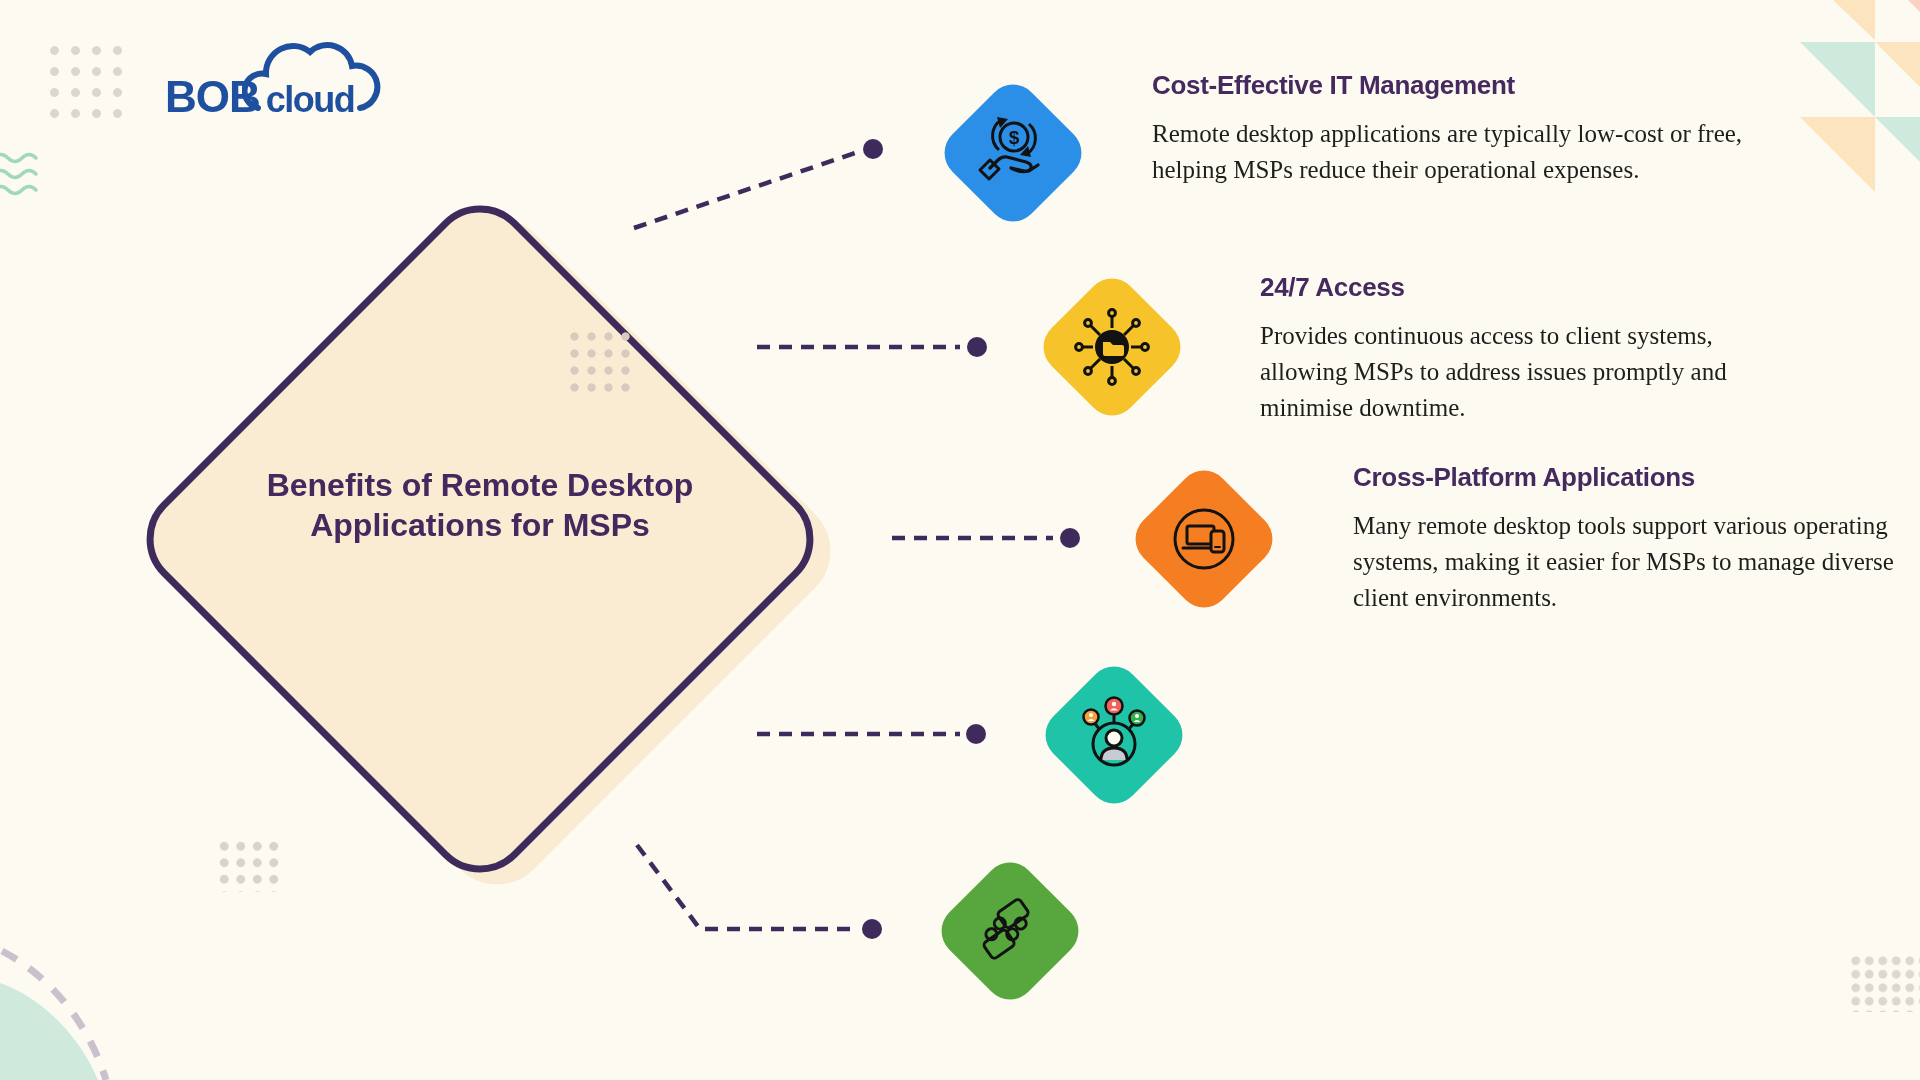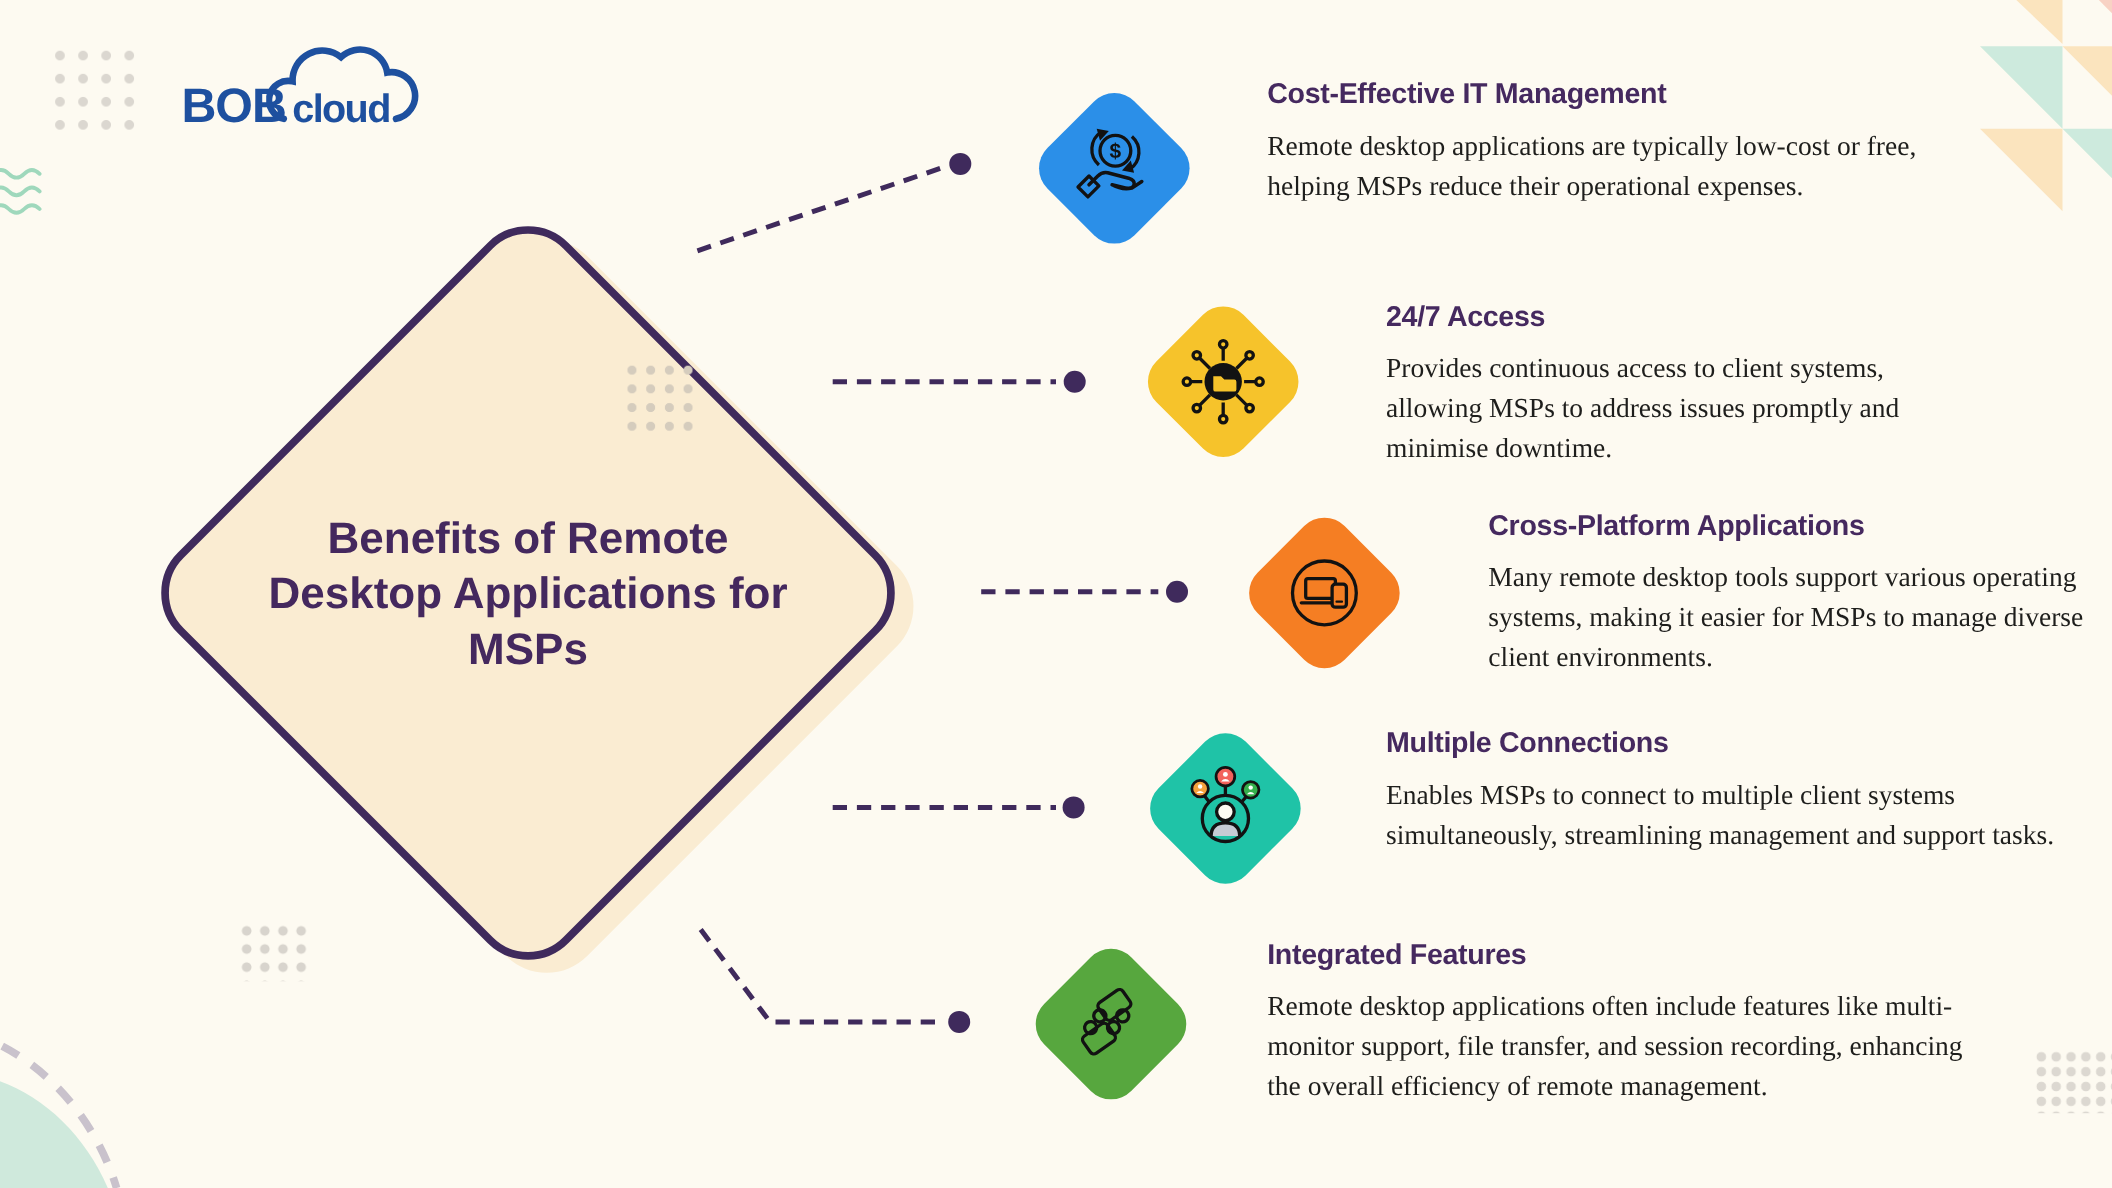--- a/index.html
+++ b/index.html
@@ -31,21 +31,21 @@
   .logo .b { font-size:44px; font-weight:700; letter-spacing:-1px; }
   .logo .l { font-size:36px; font-weight:700; letter-spacing:-1.5px; margin-left:6px; }
   .logo-cloud { position:absolute; left:242px; top:34px; z-index:4; }
 
   
   .big-diamond-shadow { position:absolute; left:246px; top:300px; width:502px; height:502px;
     transform:rotate(45deg); border-radius:52px; background:#FAECD2; z-index:1; }
   .big-diamond { position:absolute; left:229px; top:288px; width:502px; height:502px;
     transform:rotate(45deg); border-radius:52px; background:#FAECD2; border:7px solid #3F2A5C; z-index:2; }
   .big-title { position:absolute; left:215px; top:465px; width:530px; z-index:3;
-    font-size:40px; line-height:1.26; font-weight:700; text-align:center; color:#44285E; }
+    font-size:32px; line-height:1.26; font-weight:700; text-align:center; color:#44285E; }
 
   
   .icon-wrap { position:absolute; width:112px; height:112px; z-index:3; }
   .icon-wrap .shape { position:absolute; inset:0; transform:rotate(45deg); border-radius:26px; }
   .icon-wrap svg.glyph { position:absolute; left:11px; top:11px; }
   .i1 { left:957px; top:97px; }
   .i2 { left:1056px; top:291px; }
   .i3 { left:1148px; top:483px; }
   .i4 { left:1058px; top:679px; }
   .i5 { left:954px; top:875px; }
@@ -196,36 +196,28 @@
       <g fill="#FFFFFF">
         <circle cx="22" cy="25" r="2"></circle>
           <path d="M18.5,31 q3.5,-4 7,0 z"></path>
         <circle cx="45" cy="14" r="2.2"></circle>
           <path d="M41,20.5 q4,-4.5 8,0 z"></path>
         <circle cx="68" cy="26" r="2"></circle>
           <path d="M64.5,32 q3.5,-4 7,0 z"></path>
       </g>
     </svg>
   </div>
-  <div class="item-text t4">
-    <h3>Multiple Connections</h3>
-    <p>Enables MSPs to connect to multiple client systems simultaneously, streamlining management and support tasks.</p>
-  </div>
 
   <div class="icon-wrap i5">
     <div class="shape" style="background: rgb(87, 167, 62);"></div>
     <svg class="glyph" width="90" height="90" viewBox="0 0 90 90">
       <g transform="rotate(-35 45 45)" stroke="#121212" stroke-width="3" fill="none" stroke-linejoin="round">
         <rect x="15" y="40" width="27" height="19" rx="4"></rect>
         <circle cx="28" cy="37" r="5.5"></circle>
         <circle cx="45" cy="49" r="5.5"></circle>
         <rect x="44" y="23" width="27" height="19" rx="4"></rect>
         <circle cx="41" cy="33" r="5.5"></circle>
         <circle cx="58" cy="45" r="5.5"></circle>
       </g>
     </svg>
   </div>
-  <div class="item-text t5">
-    <h3>Integrated Features</h3>
-    <p>Remote desktop applications often include features like multi-monitor support, file transfer, and session recording, enhancing the overall efficiency of remote management.</p>
-  </div>
 
 </div>
 
 </body></html>

